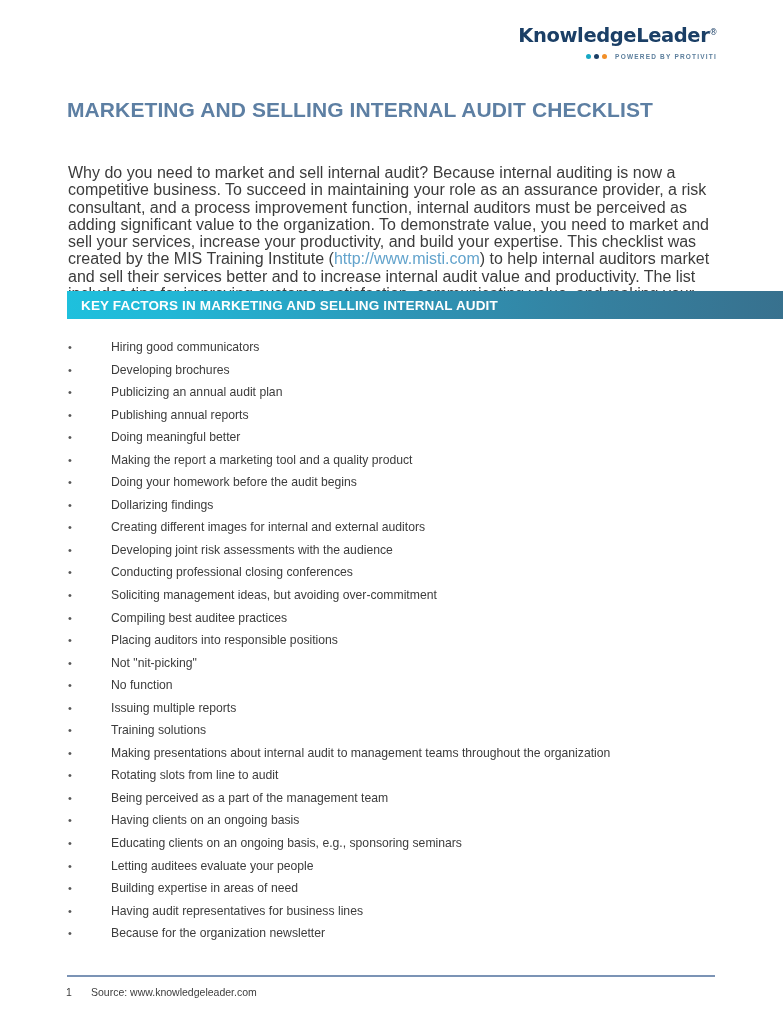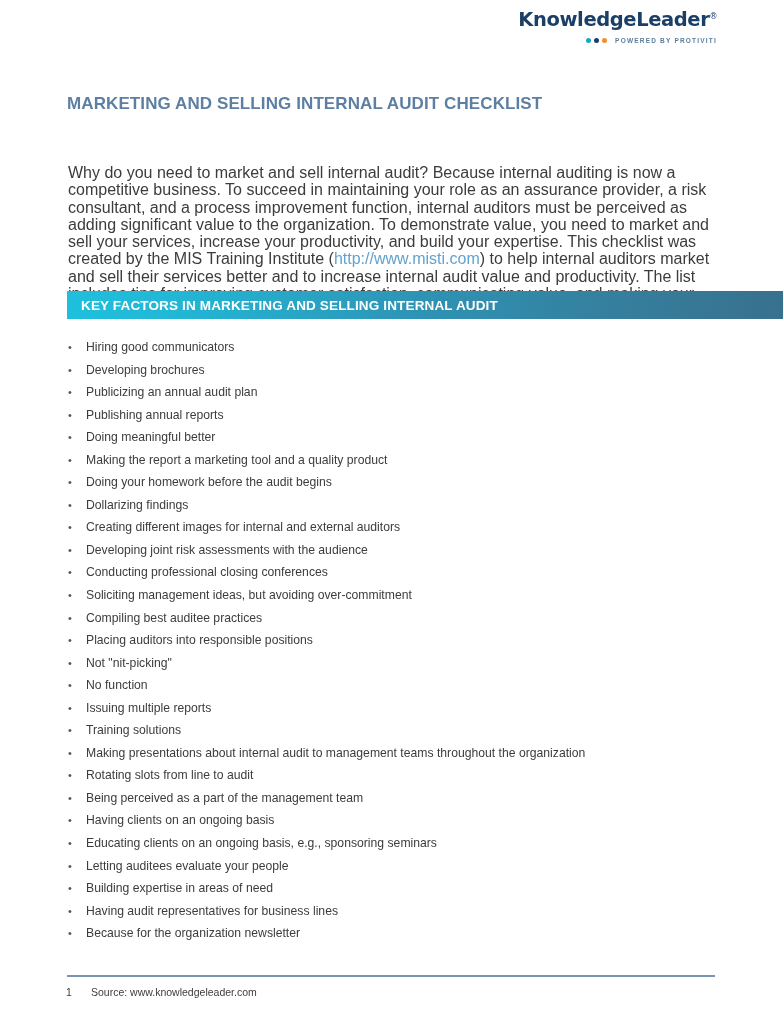--- a/index.html
+++ b/index.html
@@ -28,21 +28,21 @@
   .header {
     position: absolute;
     top: 0;
     left: 0;
     right: 0;
     height: 76px;
   }
   .logo-block {
     position: absolute;
     right: 66px;
-    top: 10px;
+    top: 26px;
     text-align: right;
   }
   .logo-wordmark {
     font-family: "DejaVu Sans", sans-serif;
     font-size: 19.5px;
     font-weight: bold;
     letter-spacing: -0.4px;
     color: #1b3f66;
     line-height: 1;
     white-space: nowrap;
@@ -82,21 +82,21 @@
     font-weight: bold;
   }
 
   
   .doc-title {
     position: absolute;
     left: 67px;
     top: 84px;
     right: 60px;
     font-family: "Liberation Sans", sans-serif;
-    font-size: 17px;
+    font-size: 21px;
     font-weight: bold;
     color: #5d7fa3;
     letter-spacing: 0.1px;
     line-height: 1.1;
     white-space: nowrap;
   }
 
   
   .intro {
     position: absolute;
@@ -155,20 +155,21 @@
     width: 18px;
     flex: 0 0 18px;
     text-align: left;
     color: #555;
     font-size: 11px;
     line-height: 22.55px;
   }
   .bullet-text {
     flex: 1 1 auto;
     white-space: nowrap;
+    margin-left: 25px;
   }
 
   
   .footer-rule {
     position: absolute;
     left: 67px;
     top: 975px;
     width: 648px;
     height: 2px;
     background: #7b93b5;

